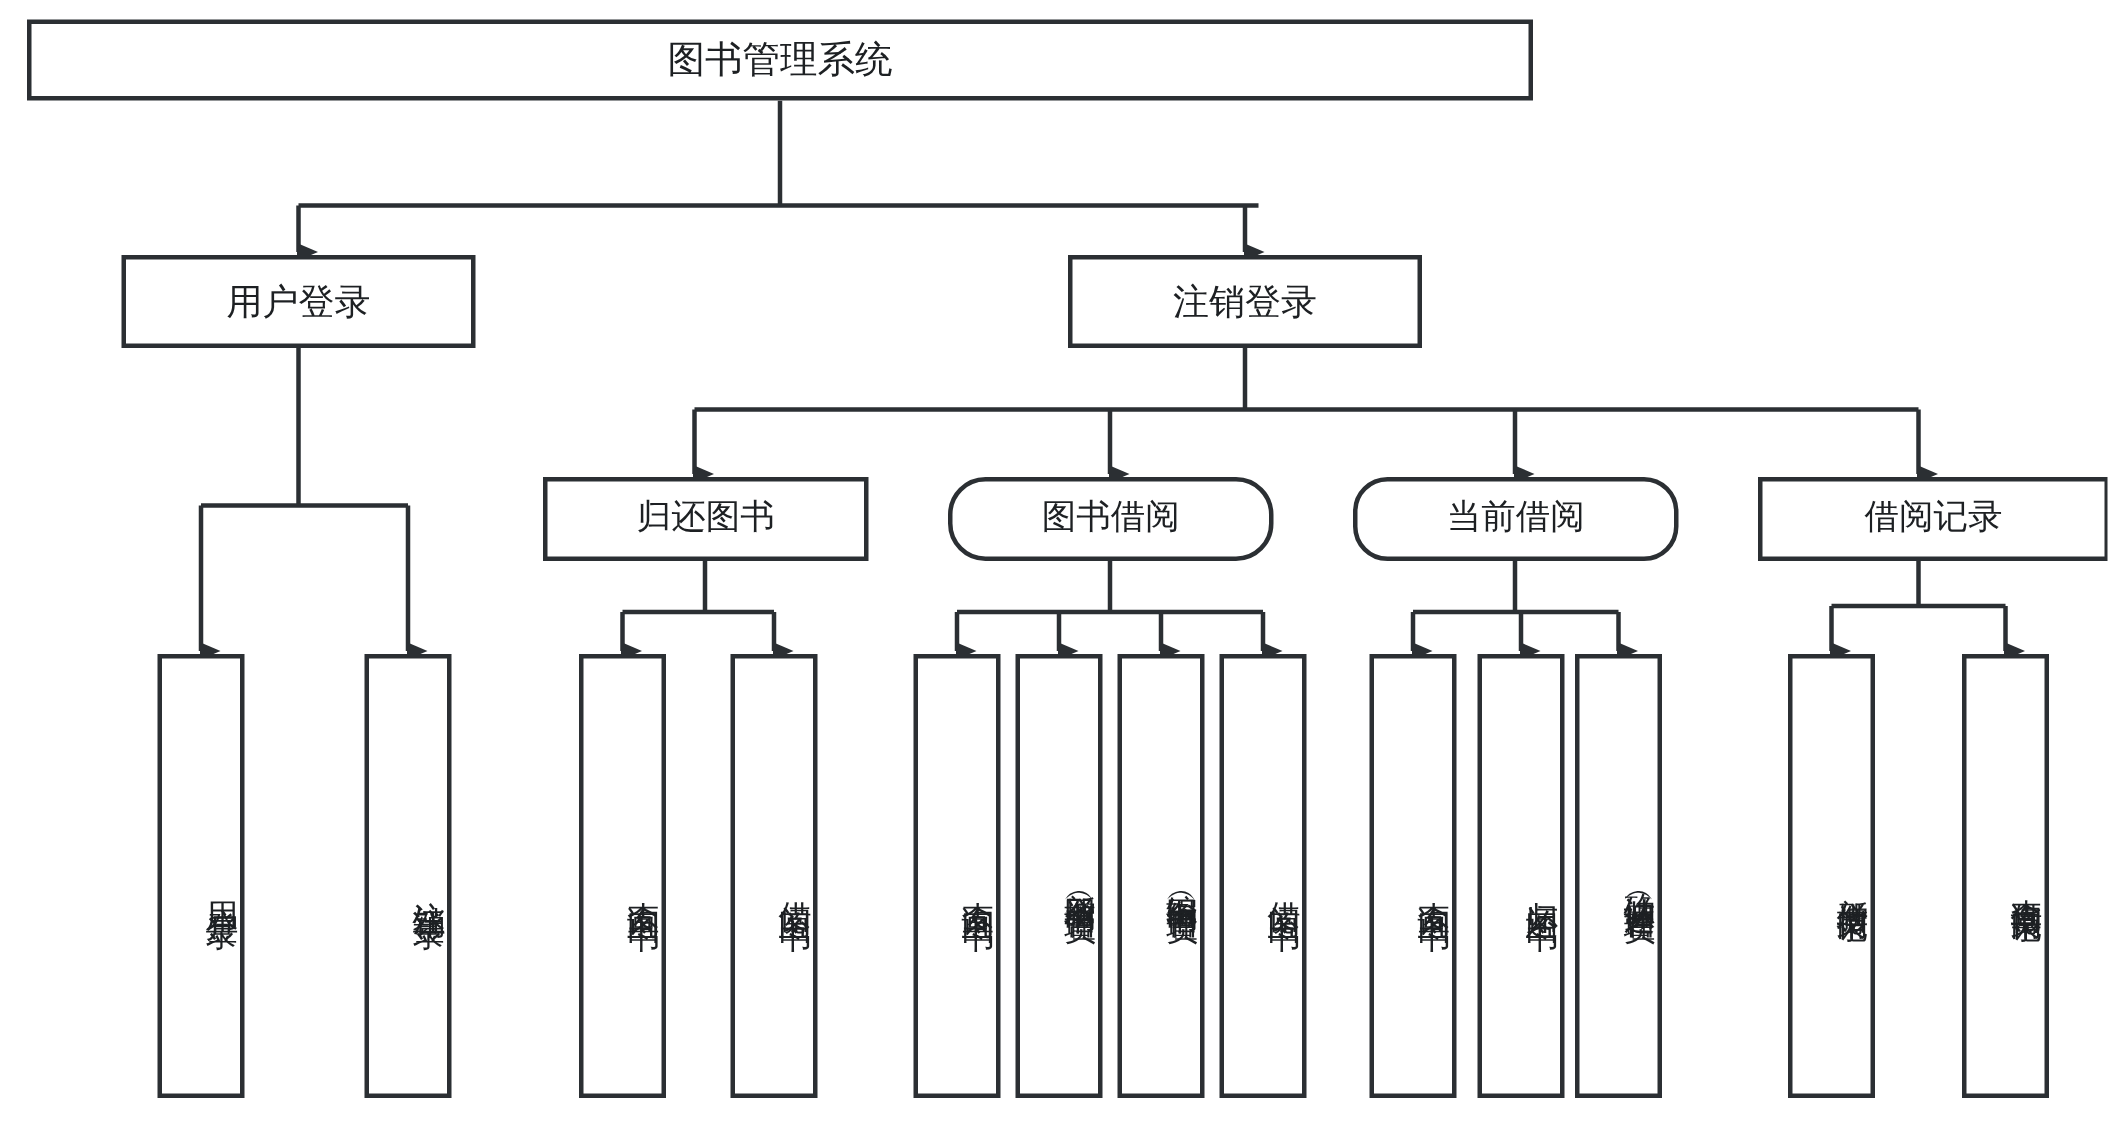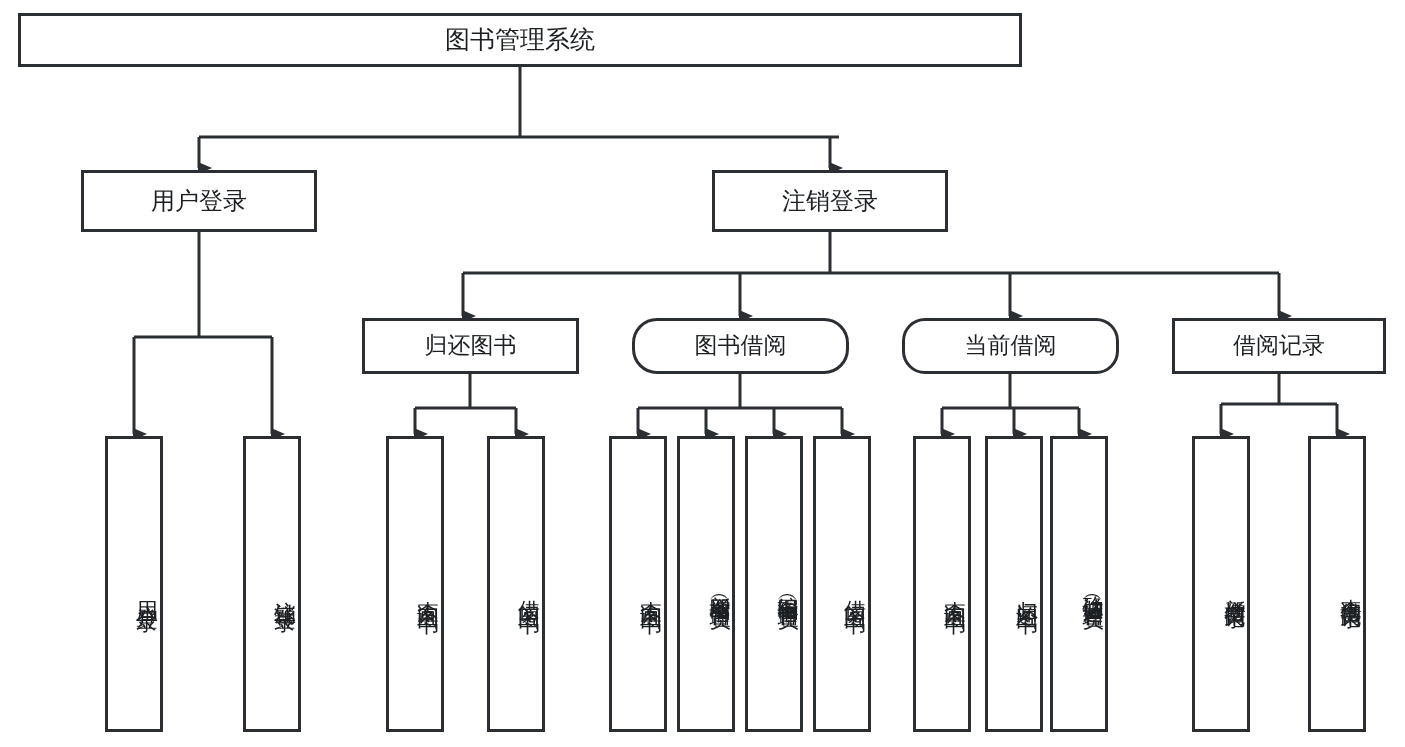--- a/index.html
+++ b/index.html
@@ -141,21 +141,21 @@
       </div>
       <div class="node level3" style="left: 362px; top: 318px; width: 217px; height: 56px;">
         <span>归还图书</span>
       </div>
       <div class="node level3" style="left: 632px; top: 318px; width: 217px; height: 56px; border-radius: 25px;">
         <span>图书借阅</span>
       </div>
       <div class="node level3" style="left: 902px; top: 318px; width: 217px; height: 56px; border-radius: 23px;">
         <span>当前借阅</span>
       </div>
-      <div class="node level3" style="left: 1172px; top: 318px; width: 214px; height: 56px;">
+      <div class="node level3" style="left: 1172px; top: 318px; width: 234px; height: 56px;">
         <span>借阅记录</span>
       </div>
       <div class="node leaf" style="left: 105px; top: 436px; width: 58px; height: 296px;">
         <span>用户登录</span>
       </div>
       <div class="node leaf" style="left: 243px; top: 436px; width: 58px; height: 296px;">
         <span>注销登录</span>
       </div>
       <div class="node leaf" style="left: 386px; top: 436px; width: 58px; height: 296px;">
         <span>查询图书</span>

